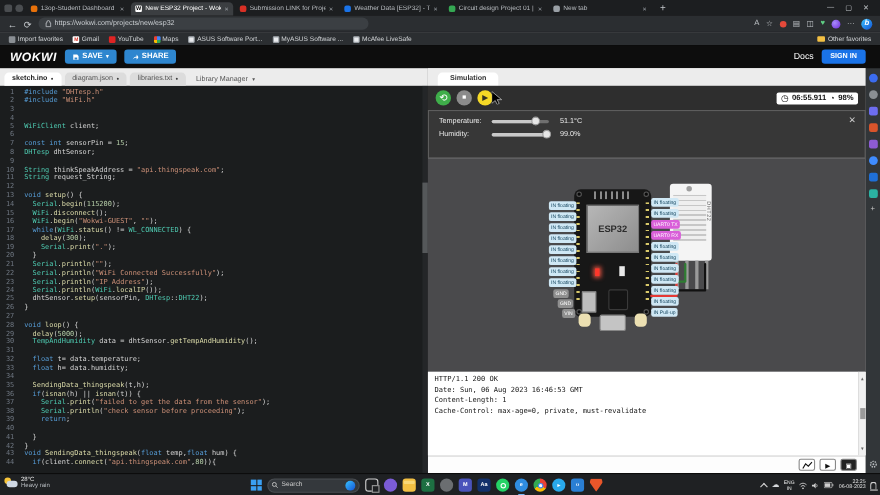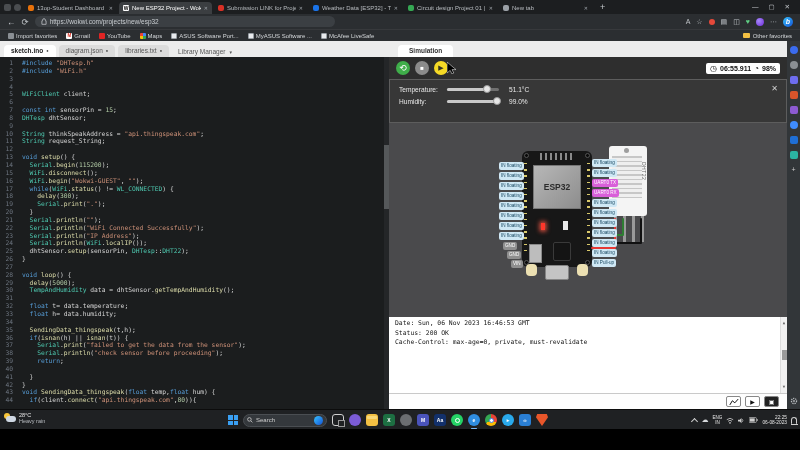--- a/index.html
+++ b/index.html
@@ -255,20 +255,39 @@
           <span class="bmkic bmkic6"></span>
           <span>McAfee LiveSafe</span>
         </span>
       </span>
     <span class="otherfav">
       <span class="folder"></span>
       <span>Other favorites</span>
     </span>
   </div>
 
+  <div class="wokwibar">
+    <span class="logo">WOKWI</span>
+    <span class="btnblue">
+      <svg width="6" height="6" viewBox="0 0 10 10">
+          <path d="M1 1h6l2 2v6H1z" fill="#fff"></path>
+          <rect x="3" y="5.5" width="4" height="3" fill="#2e86cf"></rect>
+        </svg>
+      <span>SAVE</span>
+        <span class="caret">▾</span>
+    </span>
+    <span class="btnblue">
+      <svg width="6" height="6" viewBox="0 0 10 10">
+          <path d="M1 9c1-4 4-5 6-5V1l3 4-3 4V6C4 6 2 7 1 9z" fill="#fff"></path>
+        </svg>
+      <span>SHARE</span>
+    </span>
+    <span class="docs">Docs</span>
+    <span class="signin">SIGN IN</span>
+  </div>
 
   <div class="content">
 
     <div class="left">
       <div class="edtabs">
         <span id="edtabs-items" style="display:flex;gap:3px">
             <div class="edtab active">
               <span>sketch.ino</span>
               <span class="dirty">●</span>
             </div>
@@ -429,22 +448,23 @@
           <div class="badge in" style="left: 203px; top: 86px;">IN floating</div>
           <div class="badge in" style="left: 203px; top: 96px;">IN floating</div>
           <div class="badge in" style="left: 203px; top: 106px;">IN floating</div>
           <div class="badge in" style="left: 203px; top: 116px;">IN floating</div>
           <div class="badge in" style="left: 203px; top: 126px;">IN floating</div>
           <div class="badge in" style="left: 203px; top: 136px;">IN Pull-up</div>
         </div>
 
       <div class="serial">
         <div id="serial-lines">
-            <div class="sline">Date: Sun, 06 Nov 2023 16:46:53 GMT</div>
-            <div class="sline">Status: 200 OK</div>
+            <div class="sline">HTTP/1.1 200 OK</div>
+            <div class="sline">Date: Sun, 06 Aug 2023 16:46:53 GMT</div>
+            <div class="sline">Content-Length: 1</div>
             <div class="sline">Cache-Control: max-age=0, private, must-revalidate</div>
           </div>
         <div class="sscroll">
           <span>▲</span>
           <span class="shandle"></span>
           <span>▼</span>
         </div>
       </div>
       <div class="serialbar">
         <span class="sbtn">

